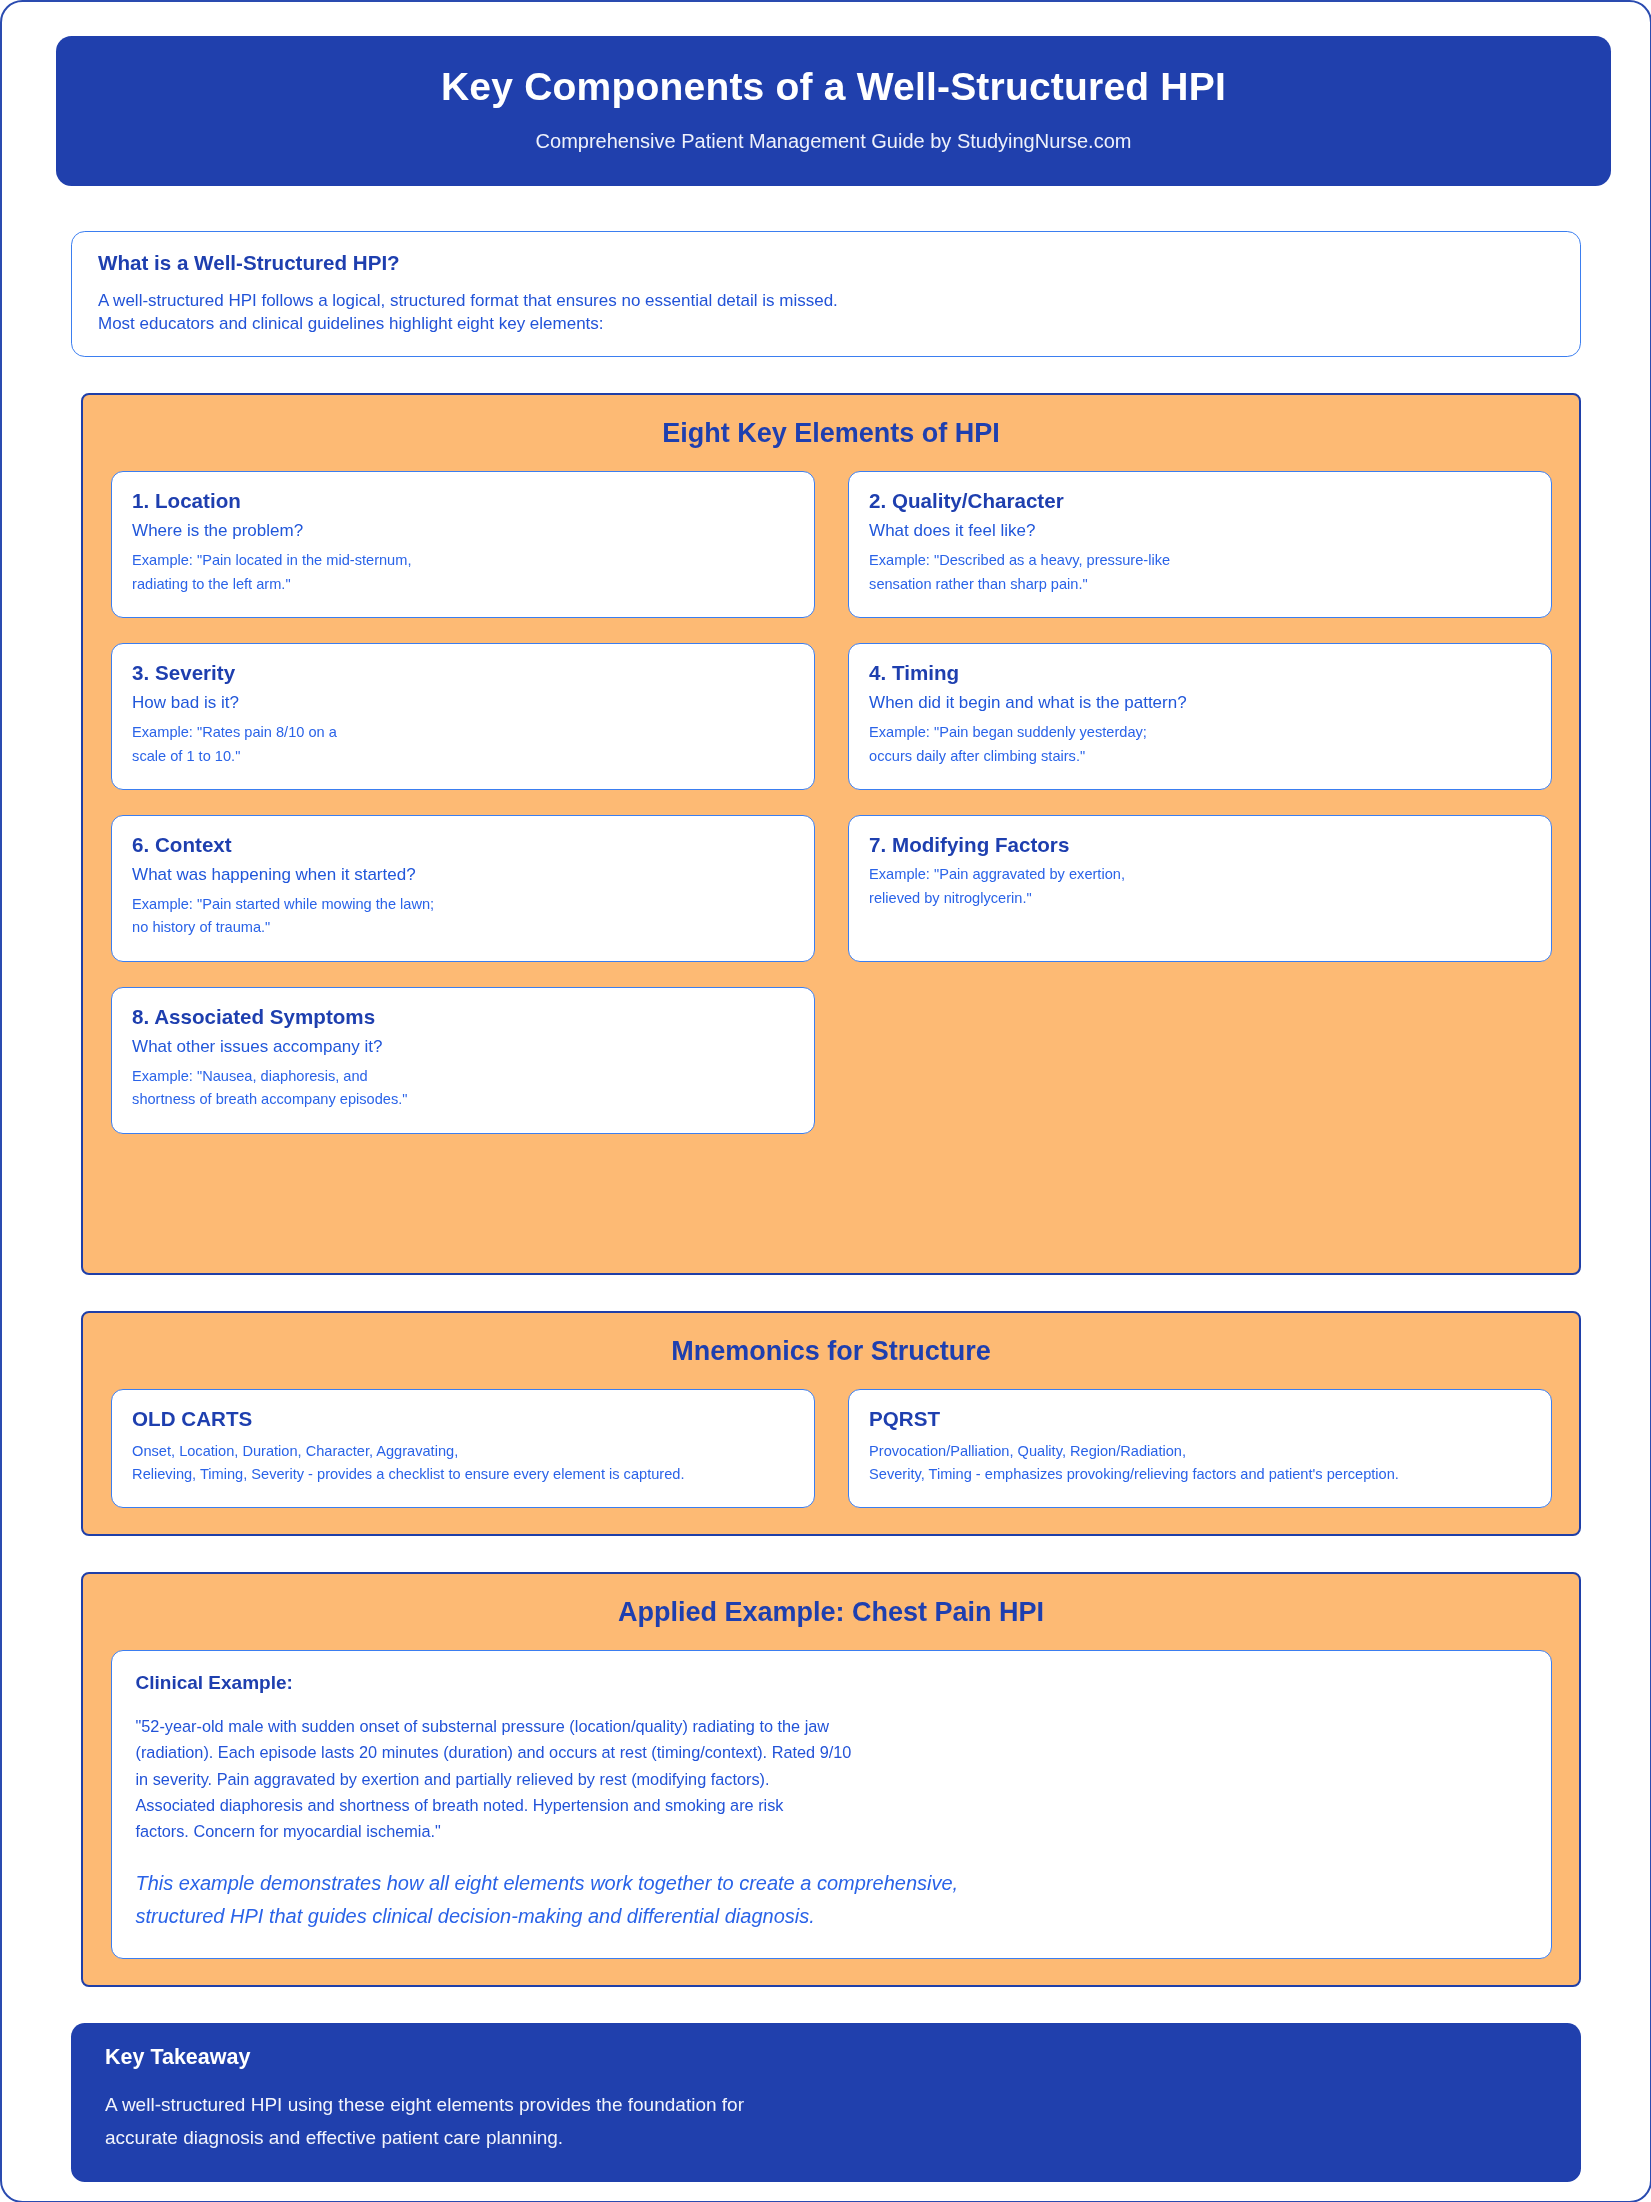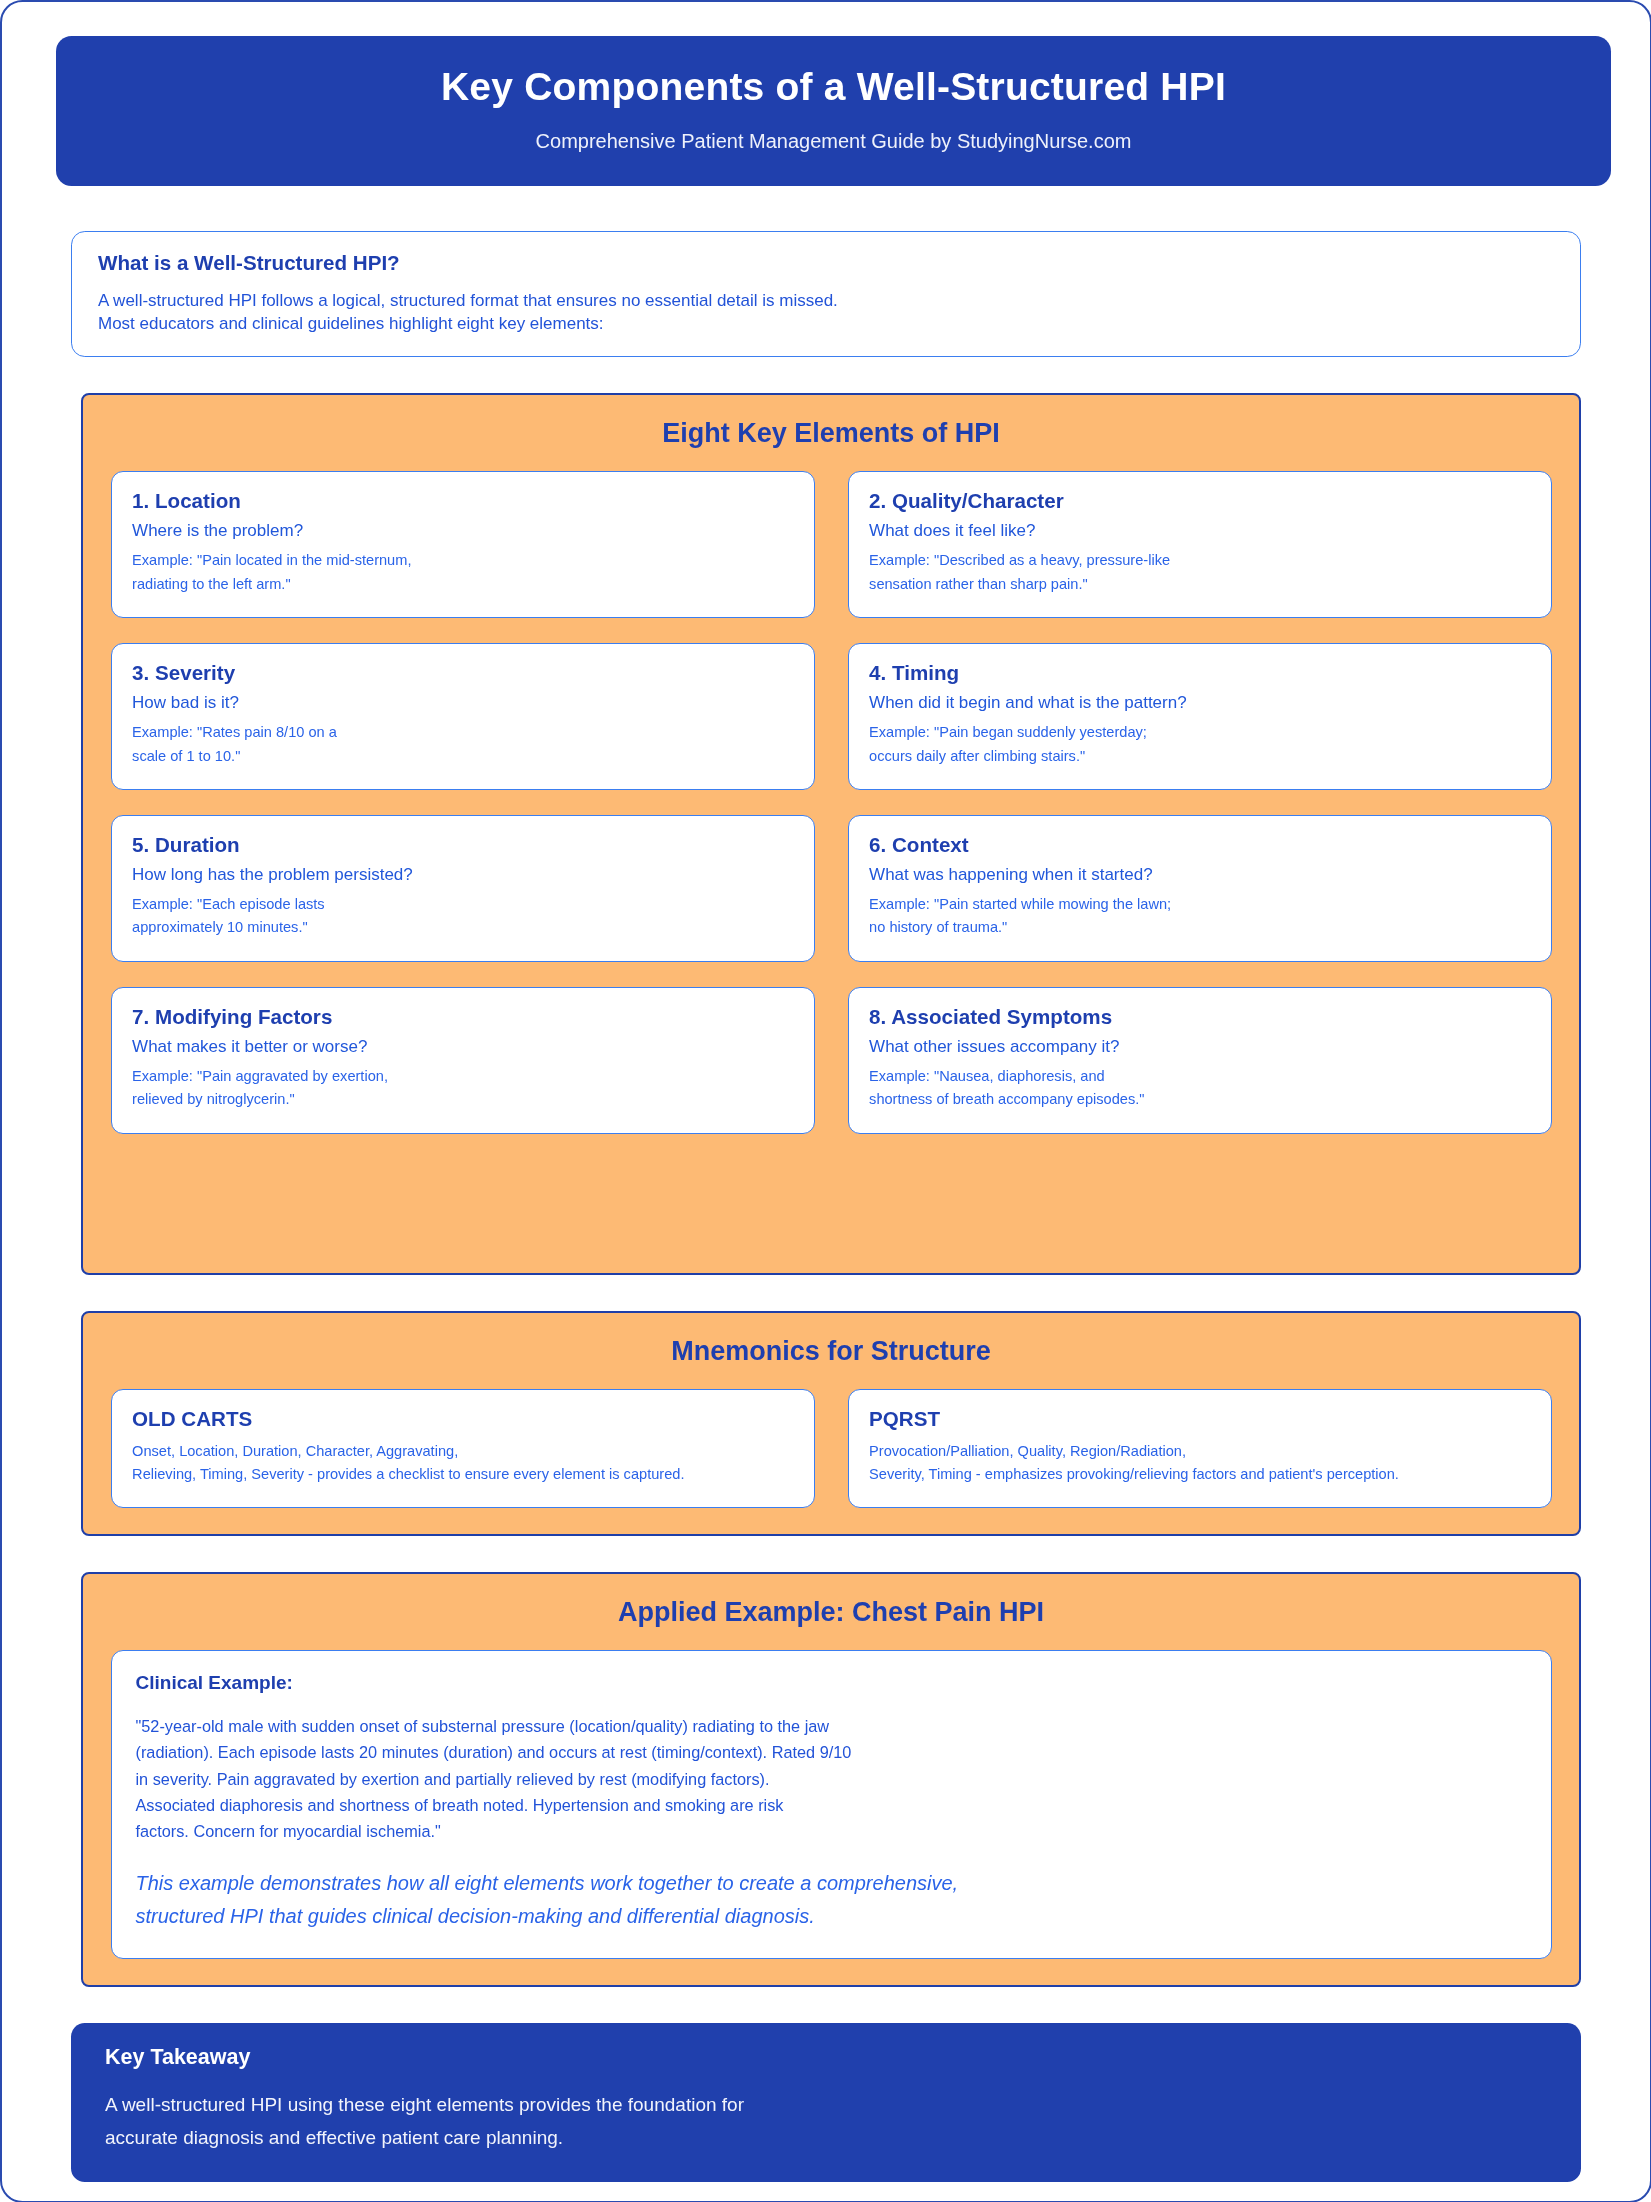--- a/index.html
+++ b/index.html
@@ -250,37 +250,30 @@
           <p class="element-example-line">scale of 1 to 10."</p>
         </div>
 
         <div class="element-card">
           <div class="element-title">4. Timing</div>
           <p class="element-question">When did it begin and what is the pattern?</p>
           <p class="element-example-line">Example: "Pain began suddenly yesterday;</p>
           <p class="element-example-line">occurs daily after climbing stairs."</p>
         </div>
 
-        <div class="element-card">
-          <div class="element-title">5. Duration</div>
-          <p class="element-question">How long has the problem persisted?</p>
-          <p class="element-example-line">Example: "Each episode lasts</p>
-          <p class="element-example-line">approximately 10 minutes."</p>
-        </div>
 
         <div class="element-card">
           <div class="element-title">6. Context</div>
           <p class="element-question">What was happening when it started?</p>
           <p class="element-example-line">Example: "Pain started while mowing the lawn;</p>
           <p class="element-example-line">no history of trauma."</p>
         </div>
 
         <div class="element-card">
           <div class="element-title">7. Modifying Factors</div>
-          <p class="element-question">What makes it better or worse?</p>
           <p class="element-example-line">Example: "Pain aggravated by exertion,</p>
           <p class="element-example-line">relieved by nitroglycerin."</p>
         </div>
 
         <div class="element-card">
           <div class="element-title">8. Associated Symptoms</div>
           <p class="element-question">What other issues accompany it?</p>
           <p class="element-example-line">Example: "Nausea, diaphoresis, and</p>
           <p class="element-example-line">shortness of breath accompany episodes."</p>
         </div>

